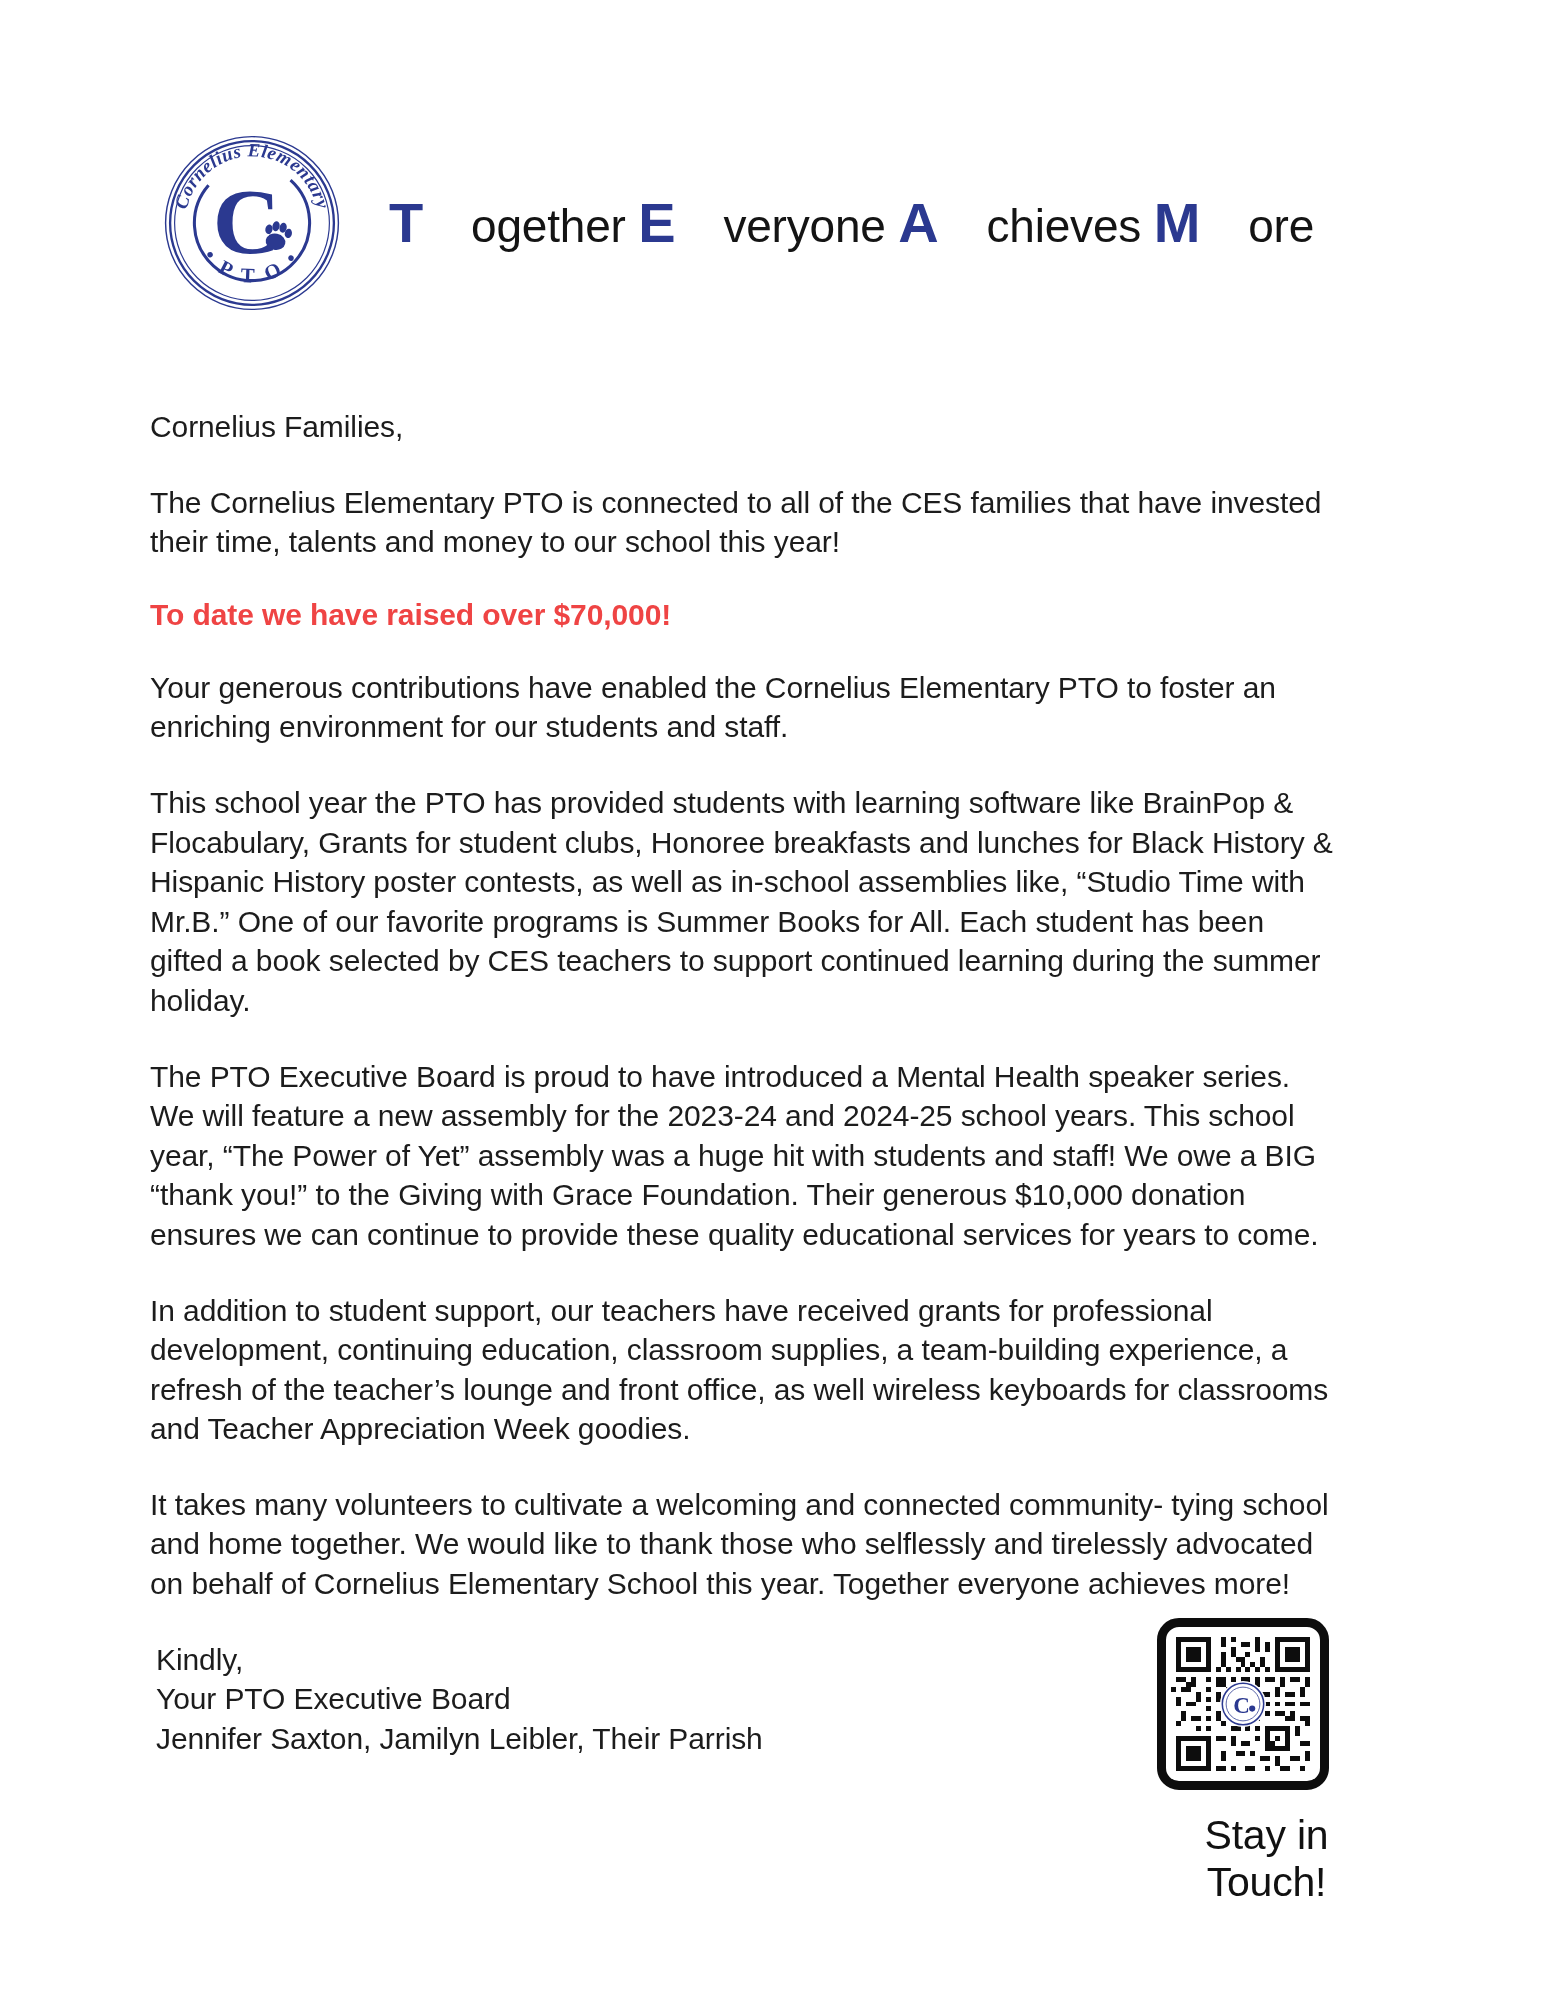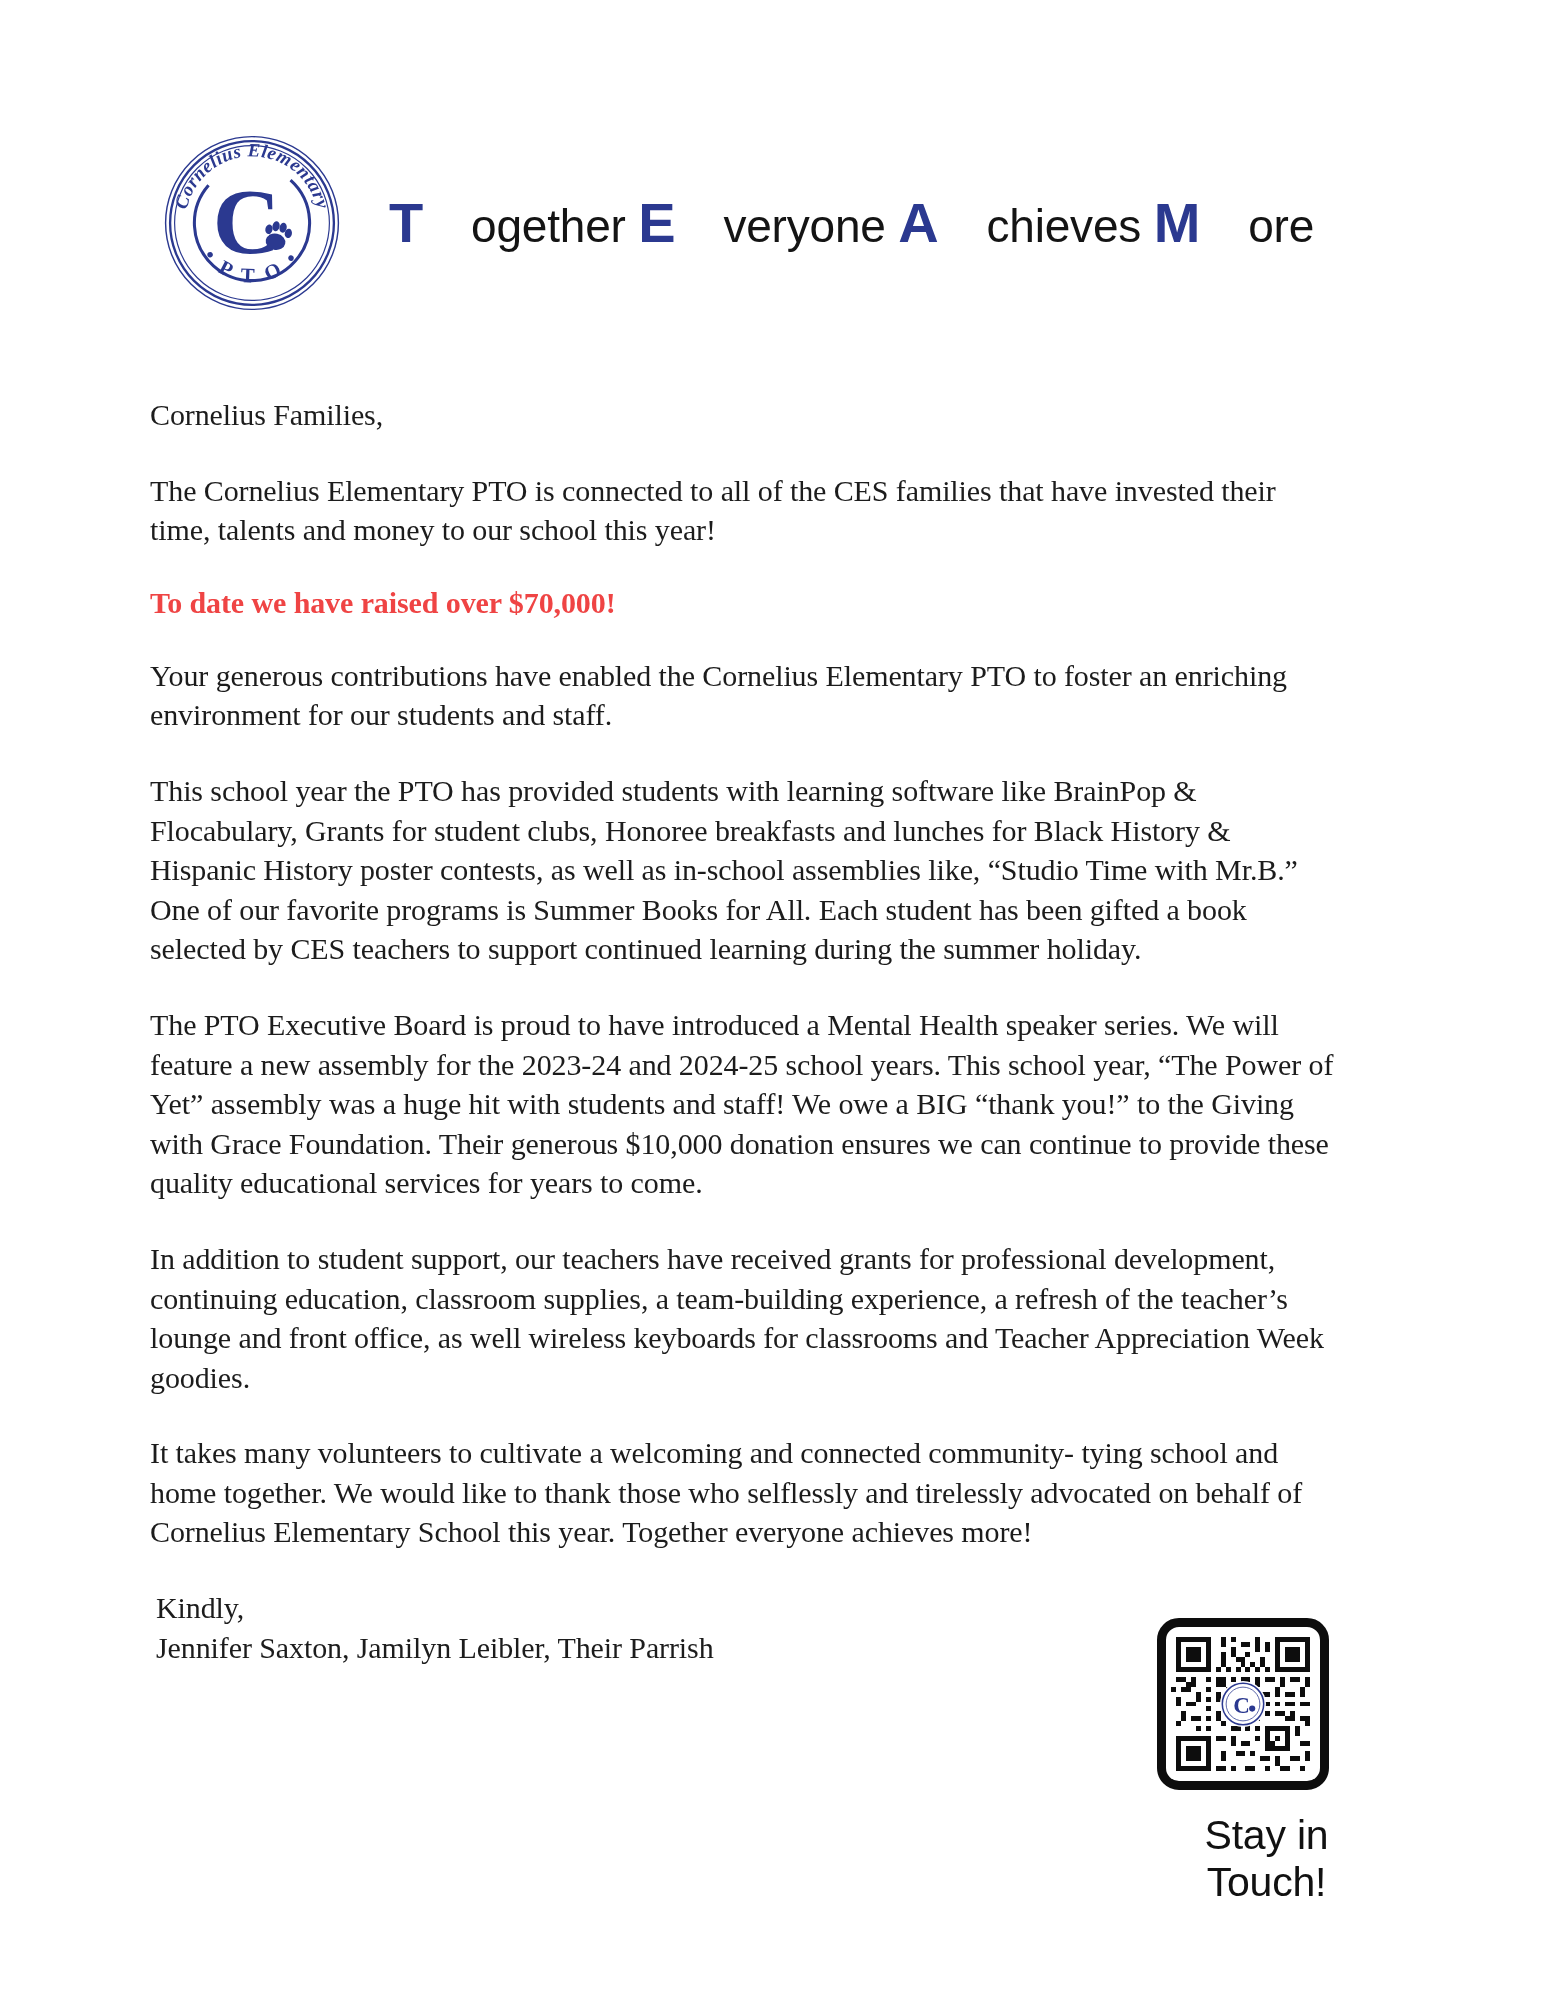--- a/index.html
+++ b/index.html
@@ -59,23 +59,22 @@
     font-weight: 700;
     font-size: 56px;
     line-height: 1;
   }
   .tagline .rest { font-weight: 400; margin-left: 48px; }
 
   
   .letter {
     position: absolute;
     left: 150px;
-    top: 395px;
+    top: 407px;
     width: 1185px;
-    font-family: Liberation Serif, serif;
   }
   .para {
     font-size: 30px;
     line-height: 1.32;
     color: #1c1c1c;
     margin: 0 0 36px 0;
     letter-spacing: -0.1px;
   }
   .headline {
     font-size: 30px;
@@ -192,20 +191,21 @@
     <p class="para">This school year the PTO has provided students with learning software like BrainPop &amp; Flocabulary, Grants for student clubs, Honoree breakfasts and lunches for Black History &amp; Hispanic History poster contests, as well as in-school assemblies like, “Studio Time with Mr.B.” One of our favorite programs is Summer Books for All. Each student has been gifted a book selected by CES teachers to support continued learning during the summer holiday.</p>
 
     <p class="para">The PTO Executive Board is proud to have introduced a Mental Health speaker series.  We will feature a new assembly for the 2023-24 and 2024-25 school years. This school year, “The Power of Yet” assembly was a huge hit with students and staff! We owe a BIG “thank you!” to the Giving with Grace Foundation. Their generous $10,000 donation ensures we can continue to provide these quality educational services for years to come.</p>
 
     <p class="para">In addition to student support, our teachers have received grants for professional development, continuing education, classroom supplies, a team-building experience, a refresh of the teacher’s lounge and front office, as well wireless keyboards for classrooms and Teacher Appreciation Week goodies.</p>
 
     <p class="para">It takes many volunteers to cultivate a welcoming and connected community- tying school and home together. We would like to thank those who selflessly and tirelessly advocated on behalf of Cornelius Elementary School this year. Together everyone achieves more!</p>
 
     <div class="signoff">
       <div>Kindly,</div>
+      <div>Your PTO Executive Board</div>
       <div>Jennifer Saxton, Jamilyn Leibler, Their Parrish</div>
     </div>
   </div>
 
   <div class="qr-block">
     <div class="qr-frame">
       <svg class="qr-canvas" viewBox="0 0 29 29" shape-rendering="crispEdges">
         <rect width="29" height="29" fill="#ffffff"></rect>
         <g fill="#0d0d0d">
 

